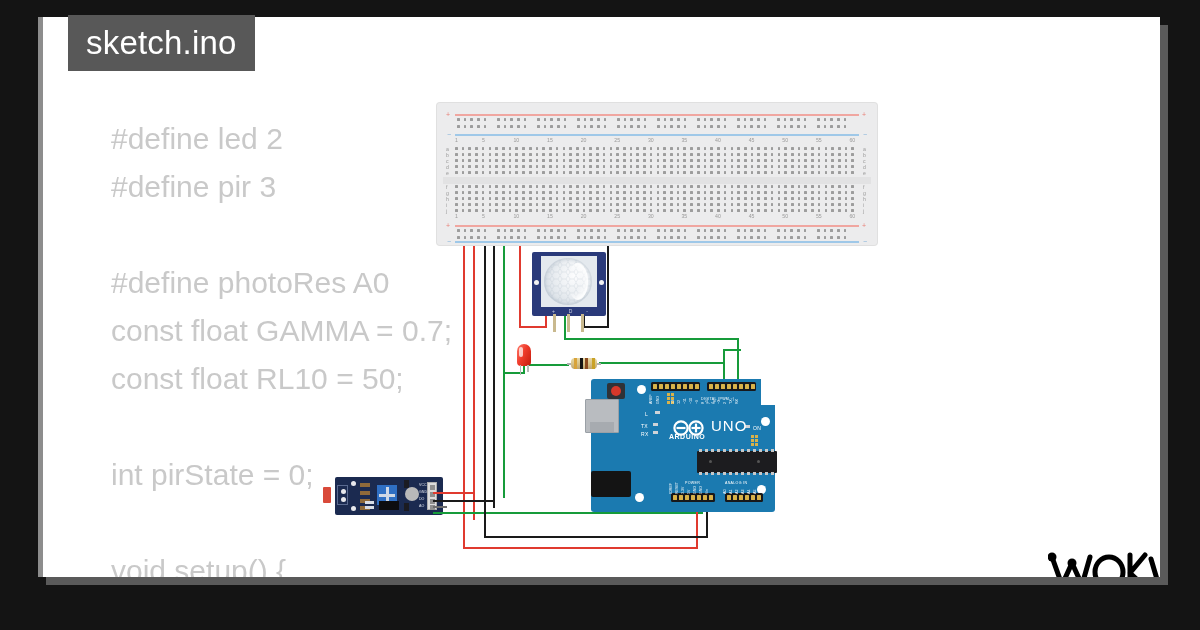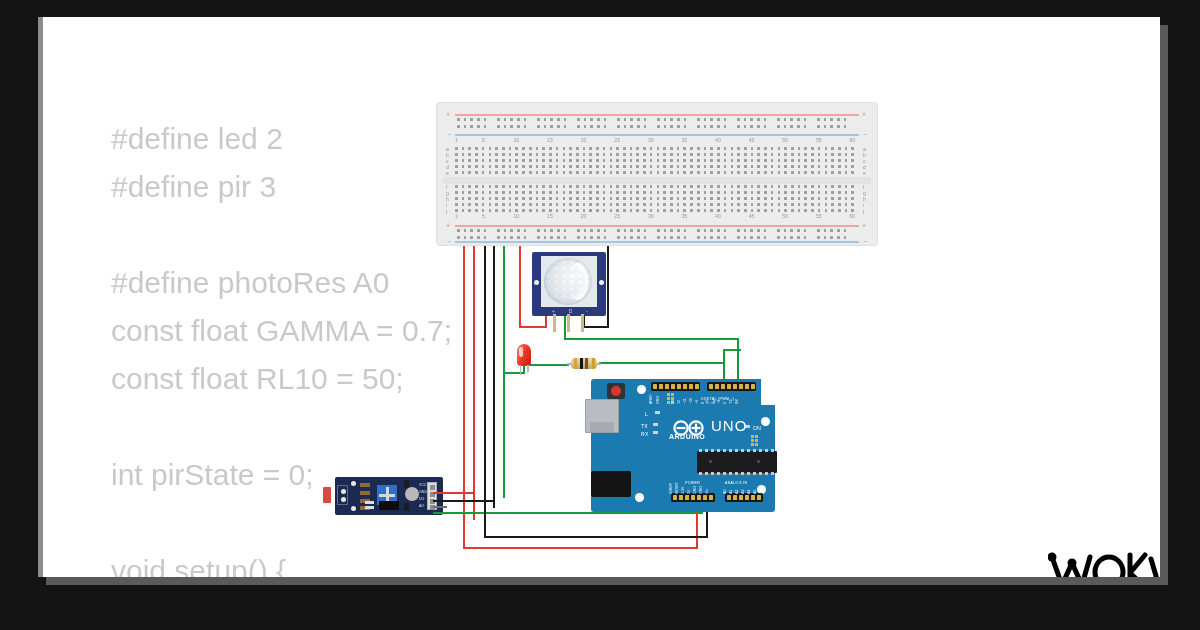--- a/index.html
+++ b/index.html
@@ -1326,14 +1326,17 @@
         </g>
         <circle cx="4" cy="16" r="4.5" fill="#000"></circle>
         <circle cx="24" cy="22" r="4.5" fill="#000"></circle>
         <circle cx="14" cy="44" r="4.5" fill="#000"></circle>
         <circle cx="144" cy="14" r="5" fill="#000"></circle>
       </svg>
     </div>
 
   </div>
 
+  <div class="tab">
+    <span>sketch.ino</span>
+  </div>
 
 </div>
 
 </body></html>

